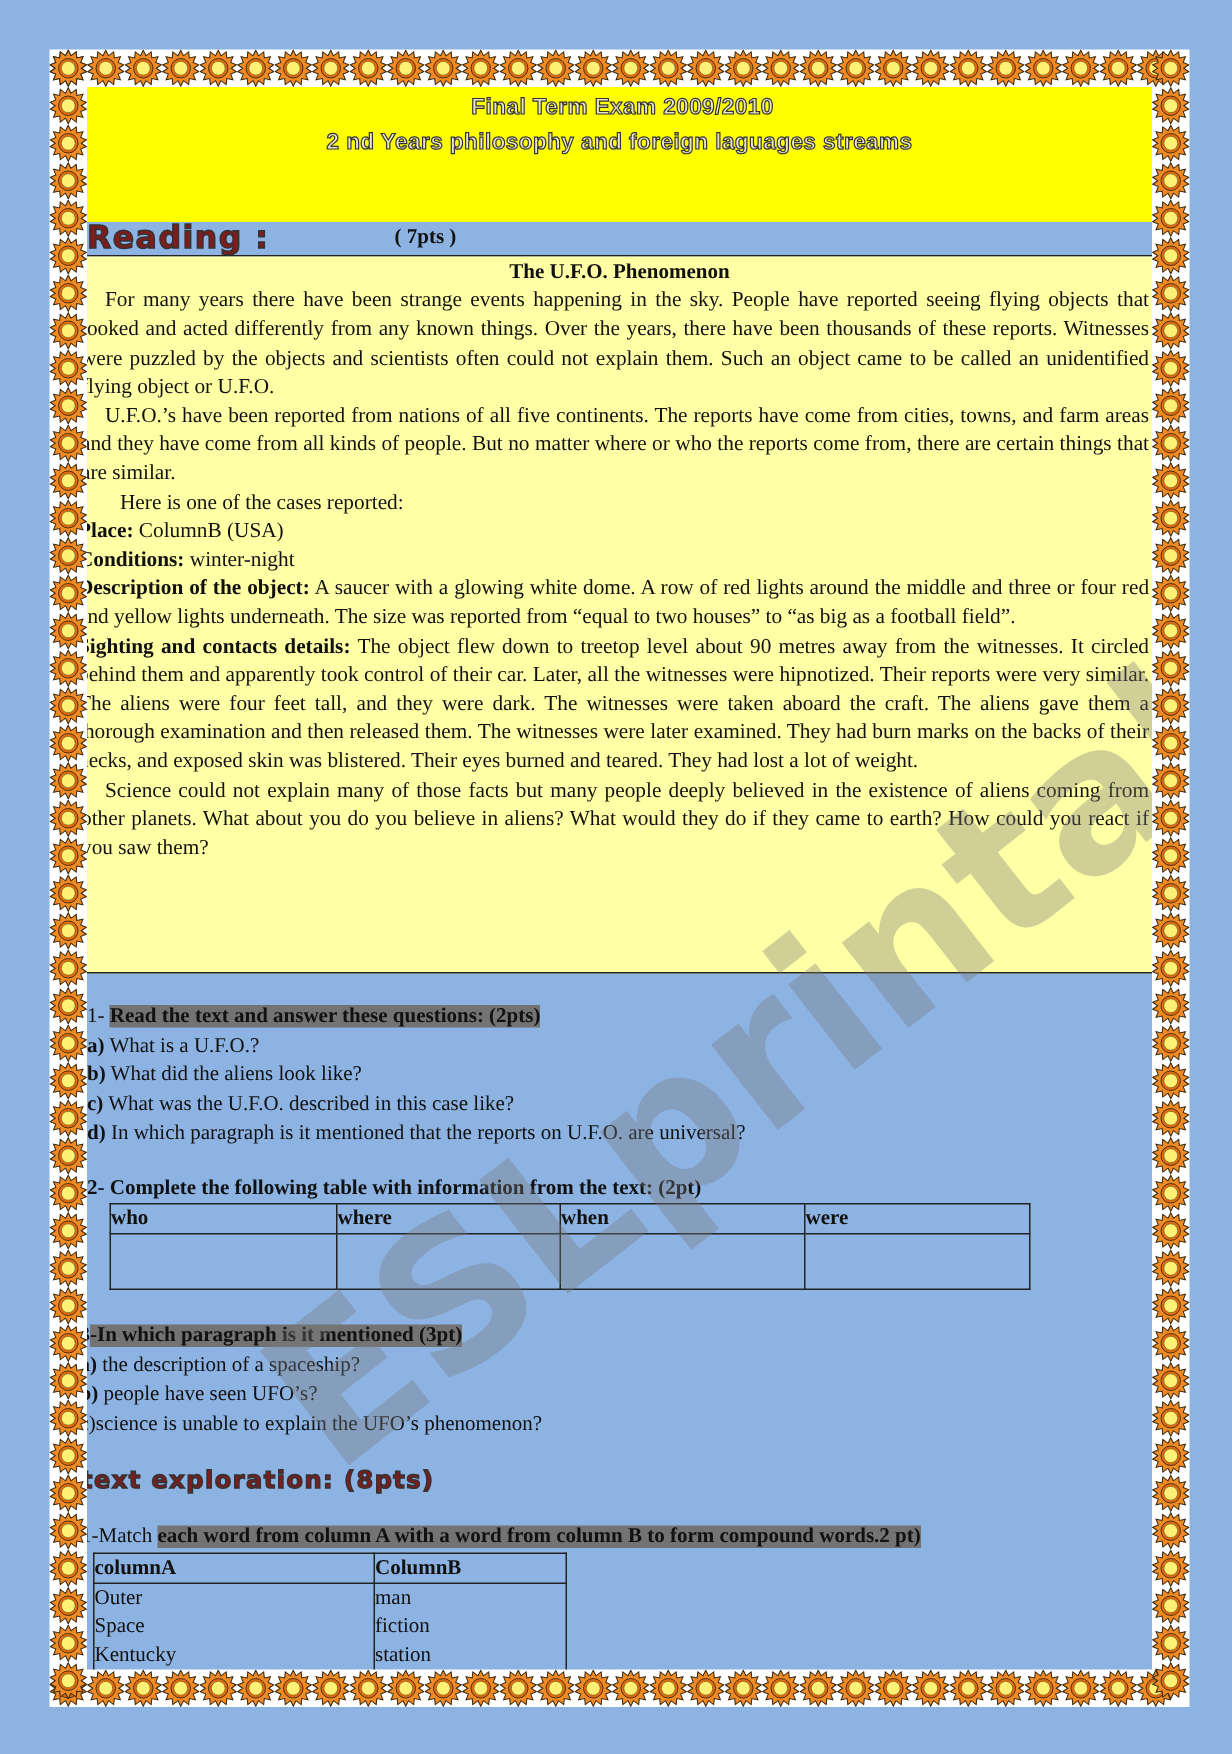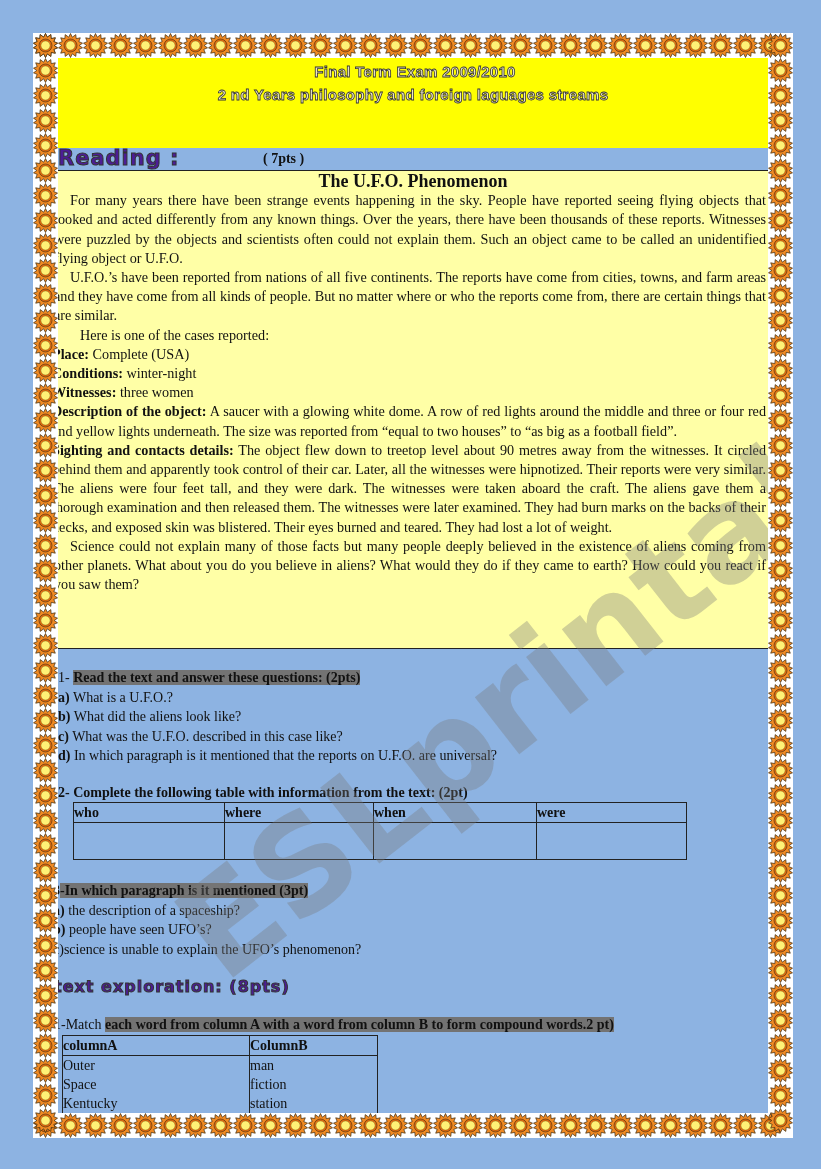--- a/index.html
+++ b/index.html
@@ -24,29 +24,29 @@
     }
     .outline-title {
       font-family:"Liberation Sans","DejaVu Sans",sans-serif; font-weight:bold; font-size:15px;
       color:#ece6c8; -webkit-text-stroke:0.8px #333; letter-spacing:0.3px;
     }
     .header .t1 { position:absolute; top:5px; left:4px; right:0; }
     .header .t2 { position:absolute; top:28px; left:0; right:0; }
     .reading-line { position:absolute; left:0; top:90px; width:710px; height:22px; border-bottom:1.5px solid #222; }
     .big-outline {
       font-family:"DejaVu Sans","Liberation Sans",sans-serif; font-weight:bold;
-      color:#4c1d95; -webkit-text-stroke:1px #333; letter-spacing:1px;
+      color:#7f1d1d; -webkit-text-stroke:1px #333; letter-spacing:1px;
     }
     .reading-title { position:absolute; left:0; top:-2px; font-size:21px; }
     .reading-pts { position:absolute; left:205px; top:3px; font-size:14px; font-weight:bold; }
     .passage {
       position:absolute; left:0; top:113px; width:710px; height:477px; background:#ffffa6;
       border-bottom:1.5px solid #222; font-size:14.2px; line-height:19.2px;
     }
-    .passage .ptitle { text-align:center; font-weight:bold; font-size:18px; margin-top:1px; }
+    .passage .ptitle { text-align:center; font-weight:bold; font-size:14px; margin-top:1px; }
     .passage p { margin:0; text-align:justify; padding-right:2px; padding-left:0; }
     .ind { text-indent:16px; }
     .ind2 { text-indent:22px; }
     .q-block { position:absolute; left:0; width:710px; font-size:14px; line-height:19.5px; }
     .hl { background:#737373; font-weight:bold; }
     .bold { font-weight:bold; }
     table.grid { border-collapse:collapse; position:absolute; }
     table.grid td, table.grid th {
       border:1.5px solid #222; text-align:left; font-size:14px; padding:0;
     }
@@ -537,23 +537,22 @@
     <div class="reading-line">
       <span class="big-outline reading-title">Reading :</span>
       <span class="reading-pts">( 7pts )</span>
     </div>
 
     <div class="passage">
       <div class="ptitle">The U.F.O. Phenomenon</div>
       <p class="ind" style="margin-left:-4px">For many years there have been strange events happening in the sky. People have reported seeing flying objects that looked and acted differently from any known things.  Over the years, there have been thousands of these reports. Witnesses were puzzled by the objects and scientists often could not explain them. Such an object came to be called an unidentified flying object or U.F.O.</p>
       <p class="ind" style="margin-left:-4px">U.F.O.’s have been reported from nations of all five continents. The reports have come from cities, towns, and farm areas and they have come from all kinds of people. But no matter where or who the reports come from, there are certain things that are similar.</p>
       <p class="ind2">Here is one of the cases reported:</p>
-      <p style="margin-left:-6px"><span class="bold">Place:</span> <span>Complete (USA)</span></p>
+      <p style="margin-left:-6px"><span class="bold">Place:</span> <span>ColumnB (USA)</span></p>
       <p style="margin-left:-6px"><span class="bold">Conditions:</span> <span>winter-night</span></p>
-      <p style="margin-left:-6px"><span class="bold">Witnesses:</span> <span>three women</span></p>
       <p style="margin-left:-6px"><span class="bold">Description of the object:</span> <span>A saucer with a glowing white dome. A row of red lights around the middle and three or four red and yellow lights underneath. The size was reported from “equal to two houses” to “as big as a football field”.</span></p>
       <p style="margin-left:-6px"><span class="bold">Sighting and contacts details:</span> <span>The object flew down to treetop level about 90 metres away from the witnesses. It circled behind them and apparently took control of their car. Later, all the witnesses were hipnotized. Their reports were very similar. The aliens were four feet tall, and they were dark. The witnesses were taken aboard the craft. The aliens gave them a thorough examination and then released them. The witnesses were later examined. They had burn marks on the backs of their necks, and exposed skin was blistered. Their eyes burned and teared. They had lost a lot of weight.</span></p>
       <p class="ind" style="margin-left:-4px">Science could not explain many of those facts but many people deeply believed in the existence of aliens coming from other planets. What about you do you believe in aliens? What would they do if they came to earth? How could you react if you saw them?</p>
     </div>
 
     <div class="q-block" style="top:610px">
       <div><span>1- </span><span class="hl">Read the text and answer these questions:  (2pts)</span></div>
       <div><span class="bold">a)</span> <span>What is a U.F.O.?</span></div>
       <div><span class="bold">b)</span> <span>What did the aliens look like?</span></div>
       <div><span class="bold">c)</span> <span>What was the U.F.O. described in this case like?</span></div>

